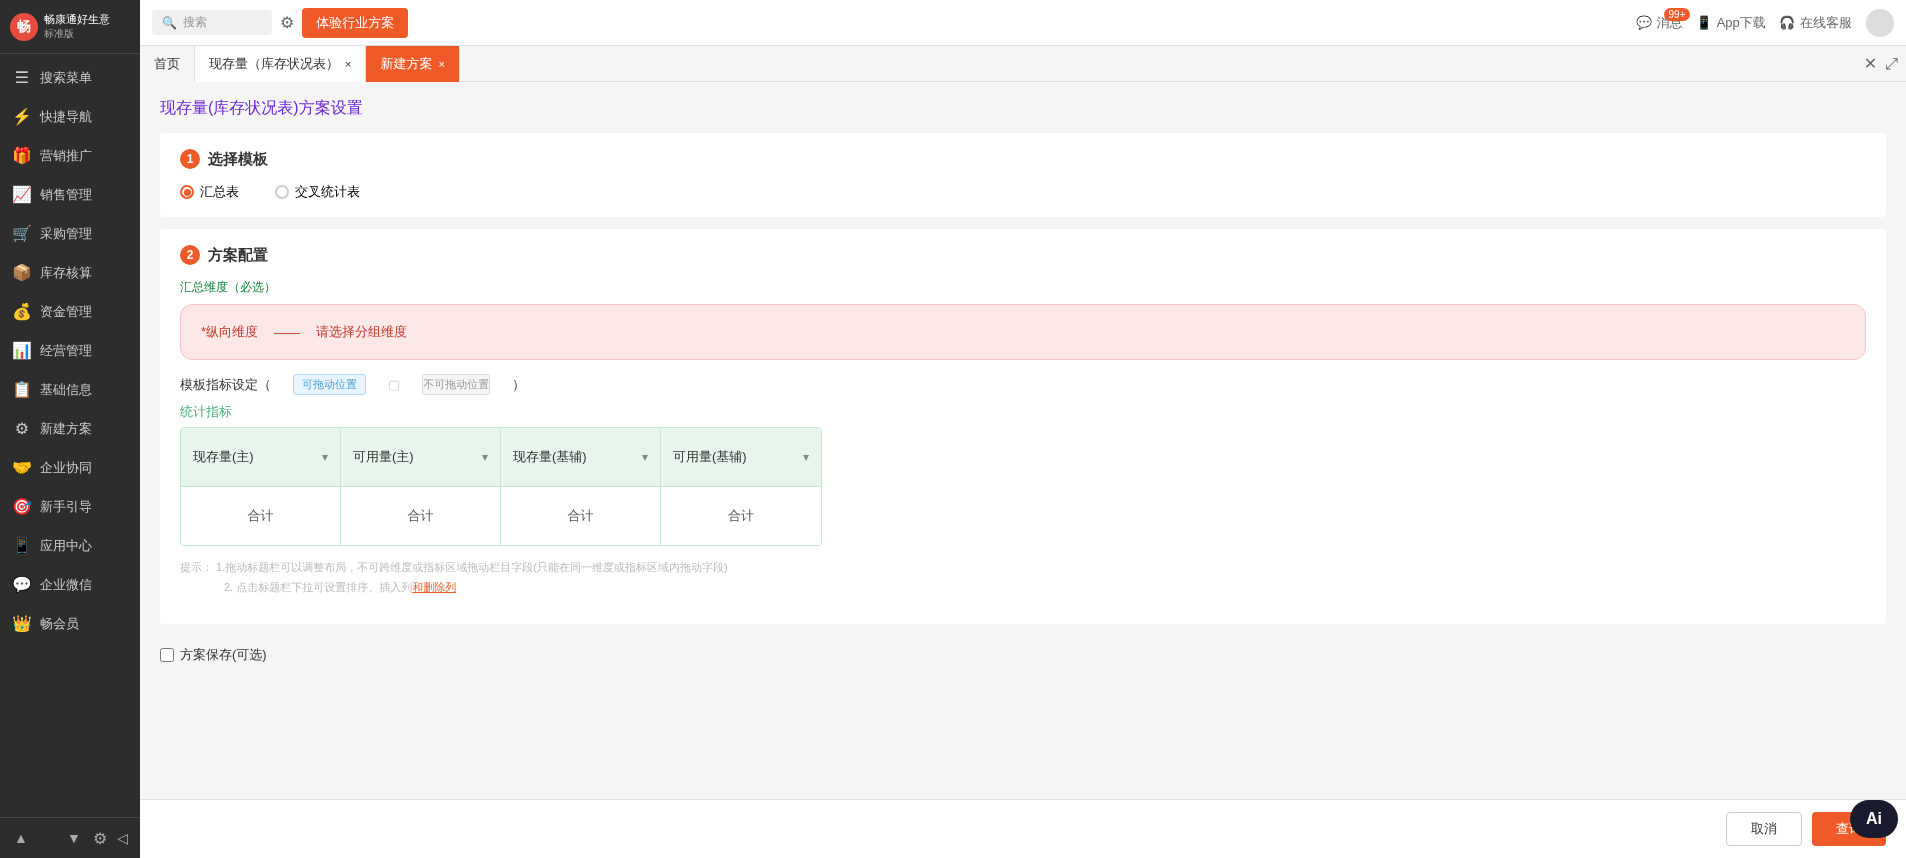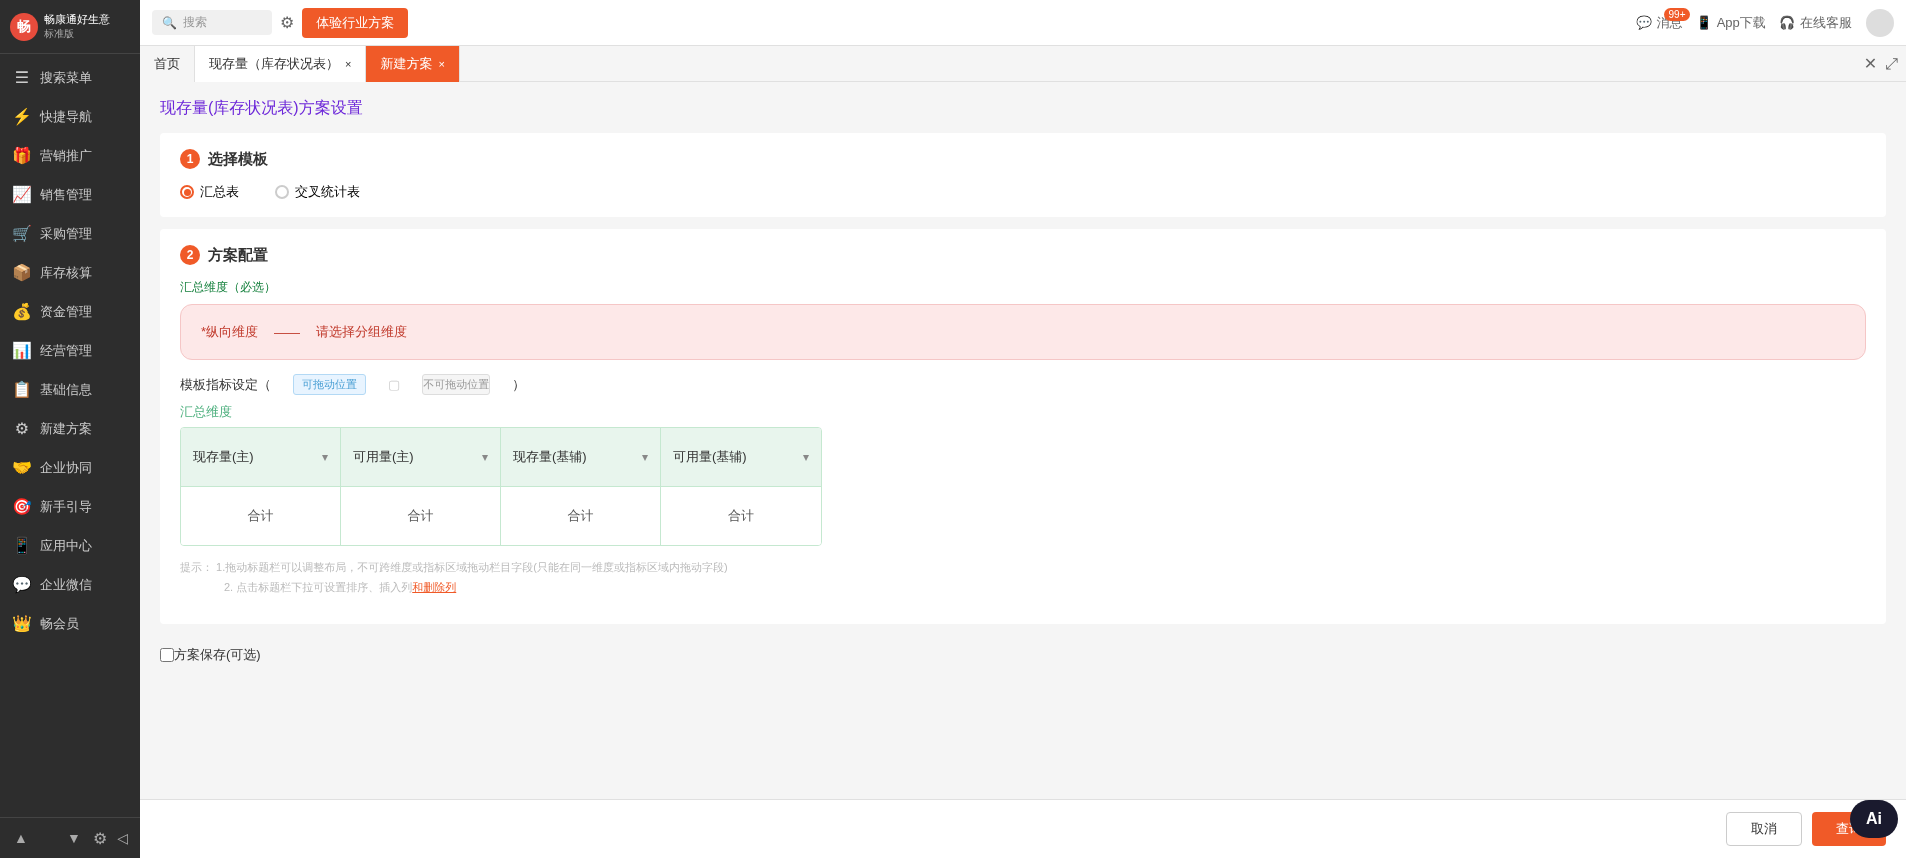--- a/index.html
+++ b/index.html
@@ -241,21 +241,21 @@
     }
     .dropdown-arrow { color: #888; font-size: 12px; cursor: pointer; }
 
     
     .tips-area { margin: 10px 0; }
     .tips-text { font-size: 11px; color: #bbb; line-height: 1.8; }
     .tips-text span { color: #f05a28; text-decoration: underline; cursor: pointer; }
 
     
     .save-option {
-      display: flex; align-items: center; 
+      display: flex; align-items: center; gap: 6px;
       padding: 10px 0;
       font-size: 13px; color: #333;
     }
     .save-checkbox {
       width: 14px; height: 14px; border: 1px solid #ccc; cursor: pointer;
     }
 
     
     .footer-bar {
       background: #fff;
@@ -456,21 +456,21 @@
       <div class="indicator-settings">
         <div class="indicator-label">
           <span>模板指标设定（</span>
           <span class="movable-badge">可拖动位置</span>
           <span style="color:#ccc;">▢</span>
           <span class="unmovable-badge">不可拖动位置</span>
           <span>）</span>
         </div>
 
         <div class="stats-section">
-          <div class="stats-section-title">汇总维度</div>
+          <div class="stats-section-title">统计指标</div>
           <div class="stats-table">
             <div class="stats-header-row">
               <div class="stats-cell">
                 <span>现存量(主)</span>
                 <span class="dropdown-arrow">▾</span>
               </div>
               <div class="stats-cell">
                 <span>可用量(主)</span>
                 <span class="dropdown-arrow">▾</span>
               </div>

